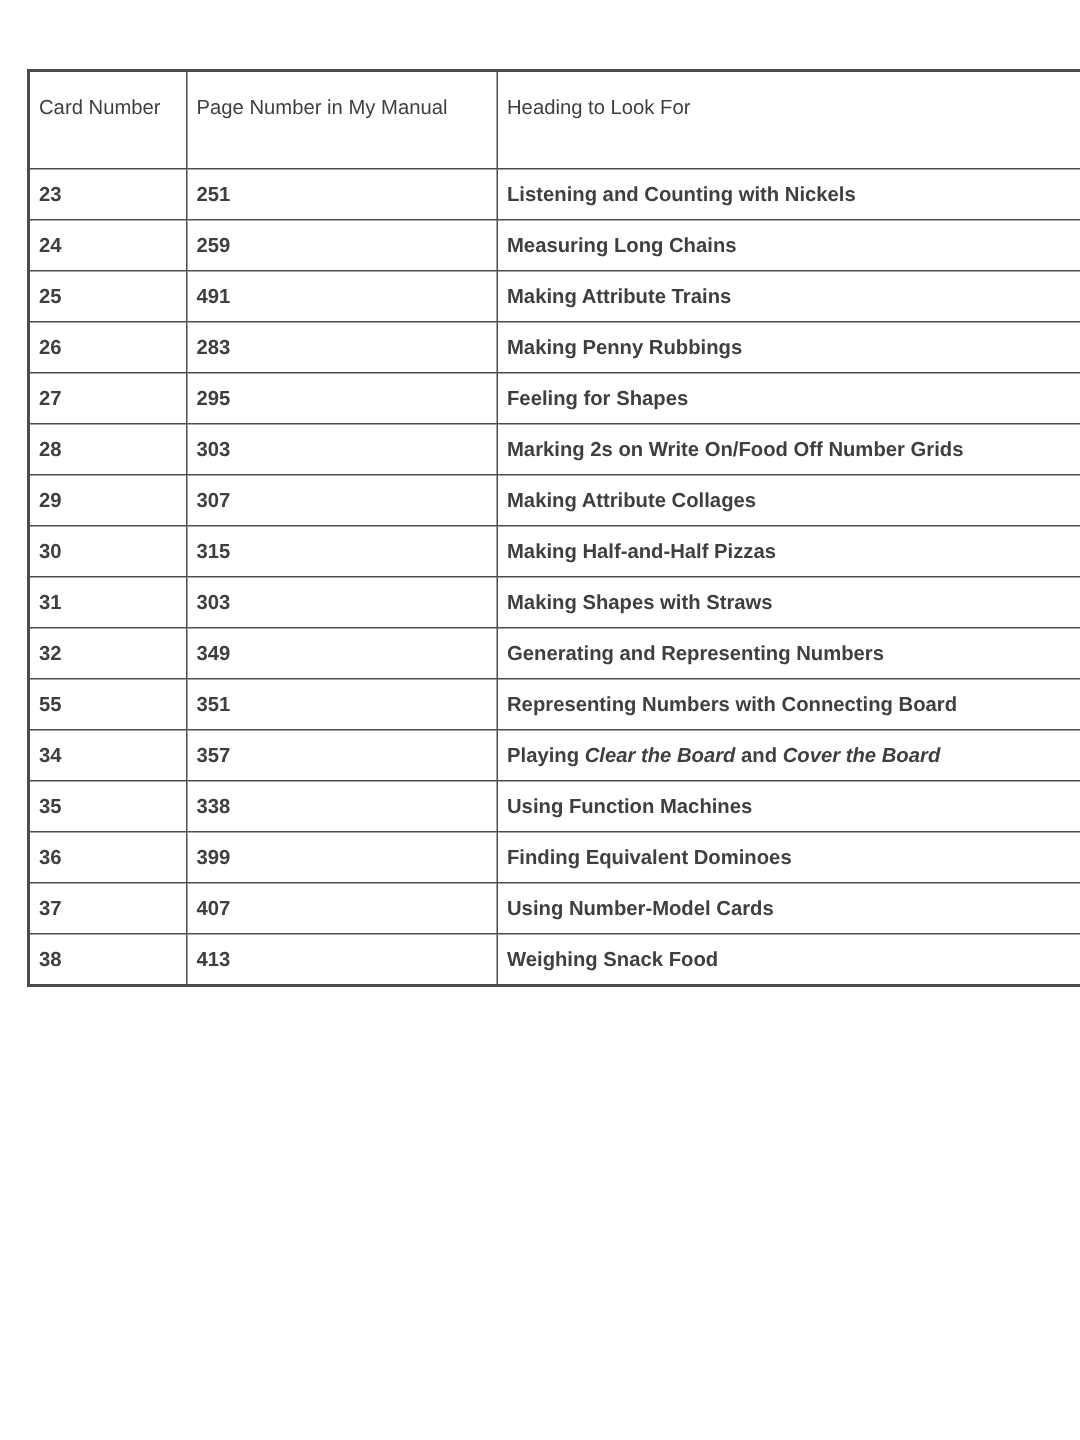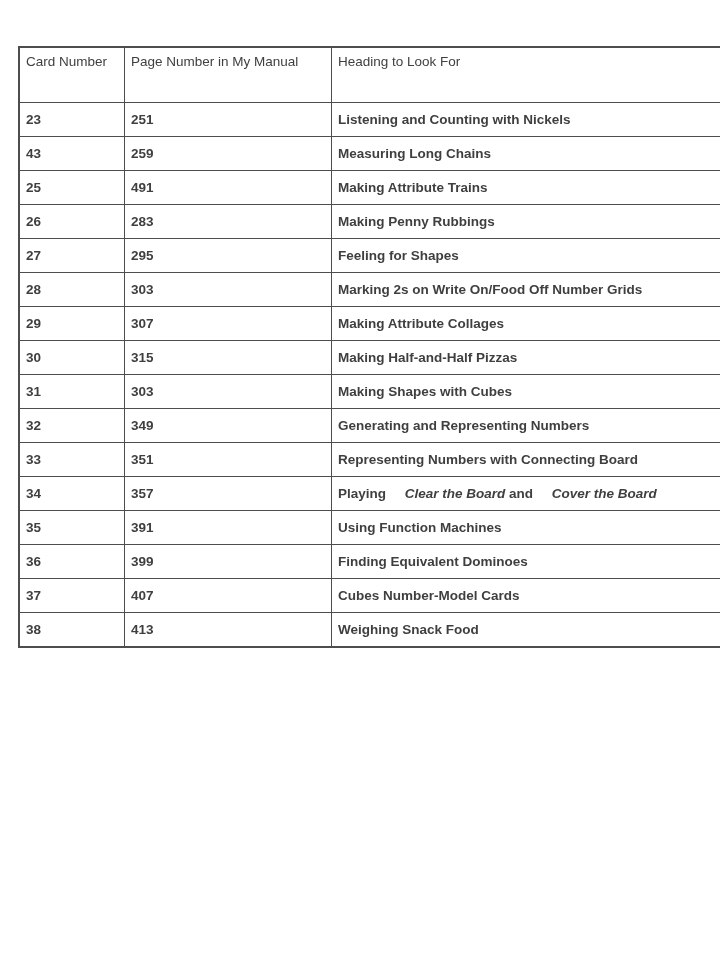--- a/index.html
+++ b/index.html
@@ -33,53 +33,53 @@
     border: 1px solid #4d4d4d;
     padding: 2px 6px;
     overflow: hidden;
     white-space: normal;
     font-weight: normal;
     text-align: left;
   }
   table.lookup-table th {
     height: 48px;
     vertical-align: top;
-    padding-top: 4px;
+    padding-top: 14px;
     line-height: 1.5;
   }
   table.lookup-table td {
     height: 29px;
     vertical-align: middle;
     font-weight: bold;
   }
   .col-card    { width: 92px;  }
   .col-page    { width: 194px; }
   .col-heading { width: 402px; }
-  em { font-style: italic; margin-left: 15px; }
+  em { font-style: italic; }
 </style>
 </head>
 <body>
 
 <div class="page">
   <table class="lookup-table">
     <thead>
       <tr>
         <th class="col-card">Card Number</th>
         <th class="col-page">Page Number in My Manual</th>
         <th class="col-heading">Heading to Look For</th>
       </tr>
     </thead>
     <tbody id="table-body">
         <tr>
           <td class="col-card">23</td>
           <td class="col-page">251</td>
           <td class="col-heading"><span>Listening and Counting with Nickels</span></td>
         </tr>
         <tr>
-          <td class="col-card">43</td>
+          <td class="col-card">24</td>
           <td class="col-page">259</td>
           <td class="col-heading"><span>Measuring Long Chains</span></td>
         </tr>
         <tr>
           <td class="col-card">25</td>
           <td class="col-page">491</td>
           <td class="col-heading"><span>Making Attribute Trains</span></td>
         </tr>
         <tr>
           <td class="col-card">26</td>
@@ -102,51 +102,51 @@
           <td class="col-heading"><span>Making Attribute Collages</span></td>
         </tr>
         <tr>
           <td class="col-card">30</td>
           <td class="col-page">315</td>
           <td class="col-heading"><span>Making Half-and-Half Pizzas</span></td>
         </tr>
         <tr>
           <td class="col-card">31</td>
           <td class="col-page">303</td>
-          <td class="col-heading"><span>Making Shapes with Cubes</span></td>
+          <td class="col-heading"><span>Making Shapes with Straws</span></td>
         </tr>
         <tr>
           <td class="col-card">32</td>
           <td class="col-page">349</td>
           <td class="col-heading"><span>Generating and Representing Numbers</span></td>
         </tr>
         <tr>
-          <td class="col-card">33</td>
+          <td class="col-card">55</td>
           <td class="col-page">351</td>
           <td class="col-heading"><span>Representing Numbers with Connecting Board</span></td>
         </tr>
         <tr>
           <td class="col-card">34</td>
           <td class="col-page">357</td>
           <td class="col-heading"><span>Playing </span><em>Clear the Board</em><span> and </span><em>Cover the Board</em></td>
         </tr>
         <tr>
           <td class="col-card">35</td>
-          <td class="col-page">391</td>
+          <td class="col-page">338</td>
           <td class="col-heading"><span>Using Function Machines</span></td>
         </tr>
         <tr>
           <td class="col-card">36</td>
           <td class="col-page">399</td>
           <td class="col-heading"><span>Finding Equivalent Dominoes</span></td>
         </tr>
         <tr>
           <td class="col-card">37</td>
           <td class="col-page">407</td>
-          <td class="col-heading"><span>Cubes Number-Model Cards</span></td>
+          <td class="col-heading"><span>Using Number-Model Cards</span></td>
         </tr>
         <tr>
           <td class="col-card">38</td>
           <td class="col-page">413</td>
           <td class="col-heading"><span>Weighing Snack Food</span></td>
         </tr>
       </tbody>
   </table>
 </div>
 

